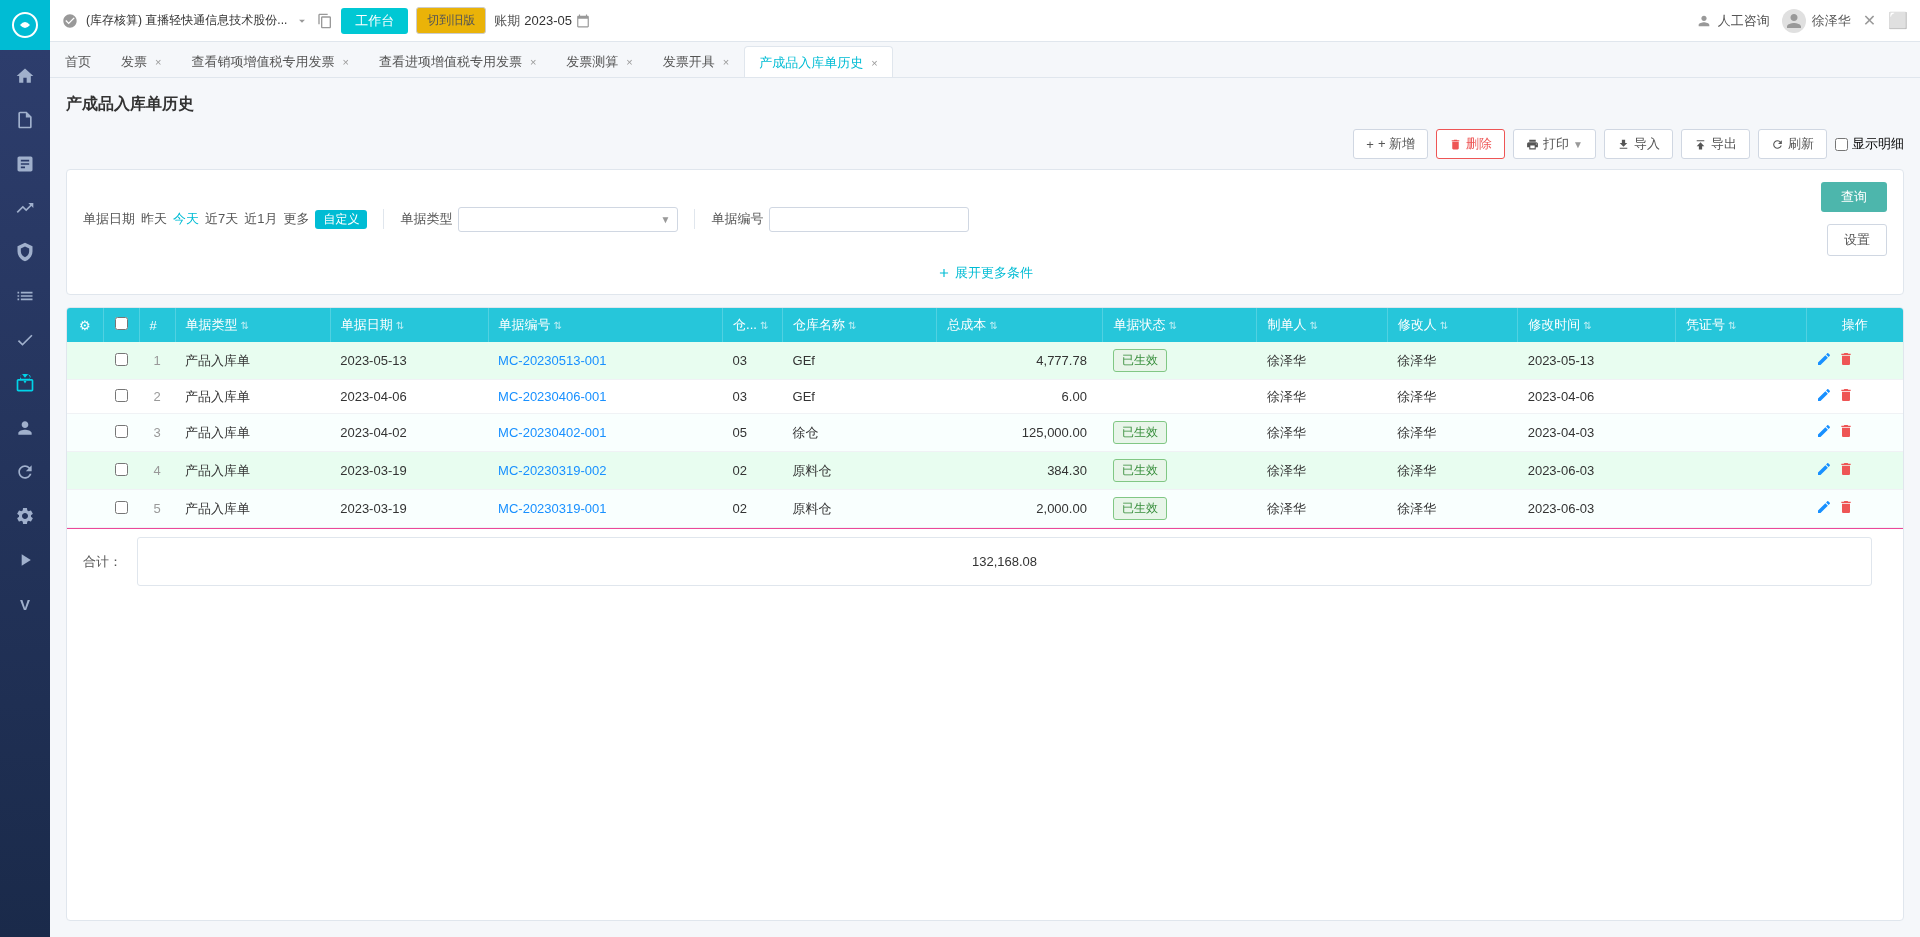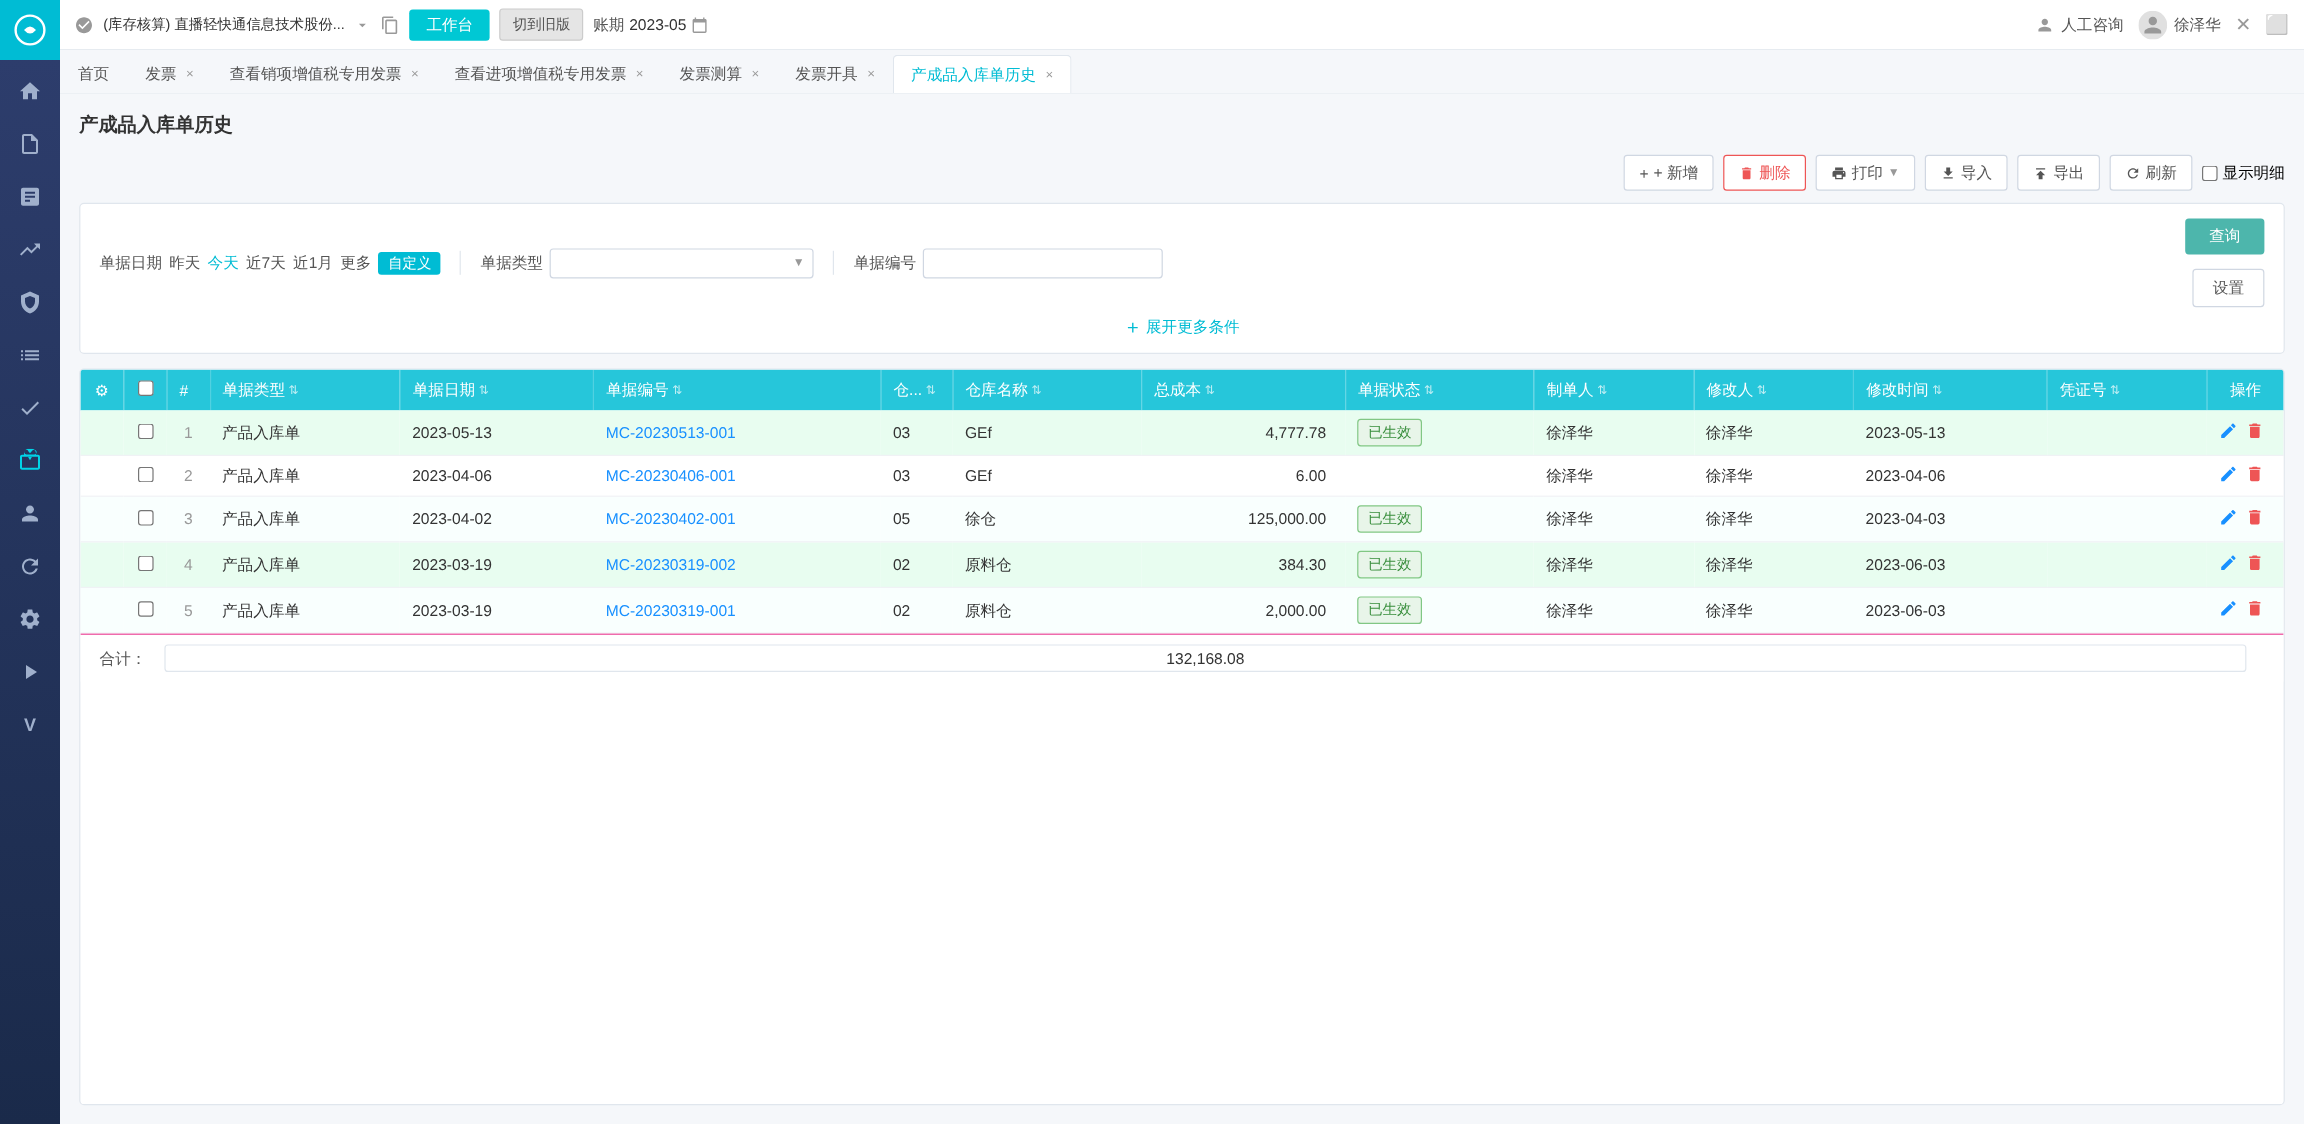--- a/index.html
+++ b/index.html
@@ -12,21 +12,21 @@
     .sidebar-icon svg { width: 20px; height: 20px; }
     .sidebar-icon.active { color: #00d4e8; }
 
     
     .main { flex: 1; display: flex; flex-direction: column; overflow: hidden; }
 
     
     .topbar { height: 42px; background: #fff; border-bottom: 1px solid #e0e6ed; display: flex; align-items: center; padding: 0 12px; gap: 8px; flex-shrink: 0; }
     .company-name { color: #333; font-size: 12px; }
     .topbar-btn { background: #00c8d4; color: #fff; border: none; padding: 4px 14px; border-radius: 3px; cursor: pointer; font-size: 13px; }
-    .topbar-btn-outline { background: #e5e5e5; color: #555; border: 1px solid #ccc; padding: 4px 10px; border-radius: 3px; cursor: pointer; font-size: 12px; }
+    .topbar-btn-outline { background: #eab308; color: #555; border: 1px solid #ccc; padding: 4px 10px; border-radius: 3px; cursor: pointer; font-size: 12px; }
     .period-info { font-size: 12px; color: #555; display: flex; align-items: center; gap: 4px; }
     .topbar-right { margin-left: auto; display: flex; align-items: center; gap: 12px; font-size: 12px; color: #555; }
     .user-info { display: flex; align-items: center; gap: 6px; color: #555; }
 
     
     .tabbar { height: 36px; background: #f5f7fa; border-bottom: 1px solid #e0e6ed; display: flex; align-items: flex-end; padding-left: 0; flex-shrink: 0; overflow-x: auto; }
     .tab { height: 32px; padding: 0 14px; display: flex; align-items: center; gap: 6px; font-size: 13px; color: #555; cursor: pointer; border: 1px solid transparent; border-bottom: none; background: transparent; white-space: nowrap; }
     .tab.active { background: #fff; border-color: #e0e6ed; color: #00bcd4; font-weight: 500; border-radius: 4px 4px 0 0; margin-bottom: -1px; position: relative; }
     .tab-close { font-size: 11px; color: #999; cursor: pointer; margin-left: 2px; }
 
@@ -401,21 +401,21 @@
                   <span>修改时间</span>
                   <span class="sort-icon">⇅</span>
                 </div>
             </th>
             <th>
               <div class="th-content">
                   <span>凭证号</span>
                   <span class="sort-icon">⇅</span>
                 </div>
             </th>
-            <th style="width:64px; text-align:center;">操作</th>
+            <th style="width:97px; text-align:center;">操作</th>
           </tr>
         </thead>
         <tbody id="table-body">
         <tr class="highlighted">
     <td class="row-num"></td>
     <td class="checkbox-col"><input type="checkbox" style=""></td>
     <td class="row-num">1</td>
     <td>产品入库单</td>
     <td>2023-05-13</td>
     <td><a class="link-text">MC-20230513-001</a></td>
@@ -560,19 +560,19 @@
                     </svg>
         </span>
       </div>
     </td>
   </tr>
           </tbody>
       </table>
 
       <div class="table-footer">
         <span class="footer-total">合计：</span>
-        <input type="text" style="flex: 1 1 0%; border: 1px solid rgb(224, 230, 237); padding: 3px 8px; border-radius: 3px; color: rgb(51, 51, 51); text-align: center;" value="132,168.08" readonly="">
+        <input type="text" style="flex: 1 1 0%; border: 1px solid rgb(224, 230, 237); padding: 16px 8px; border-radius: 3px; color: rgb(51, 51, 51); text-align: center;" value="132,168.08" readonly="">
         <span id="total-value-display" class="footer-total-value"></span>
       </div>
 
     </div>
   </div>
 </div>
 
 </body></html>

